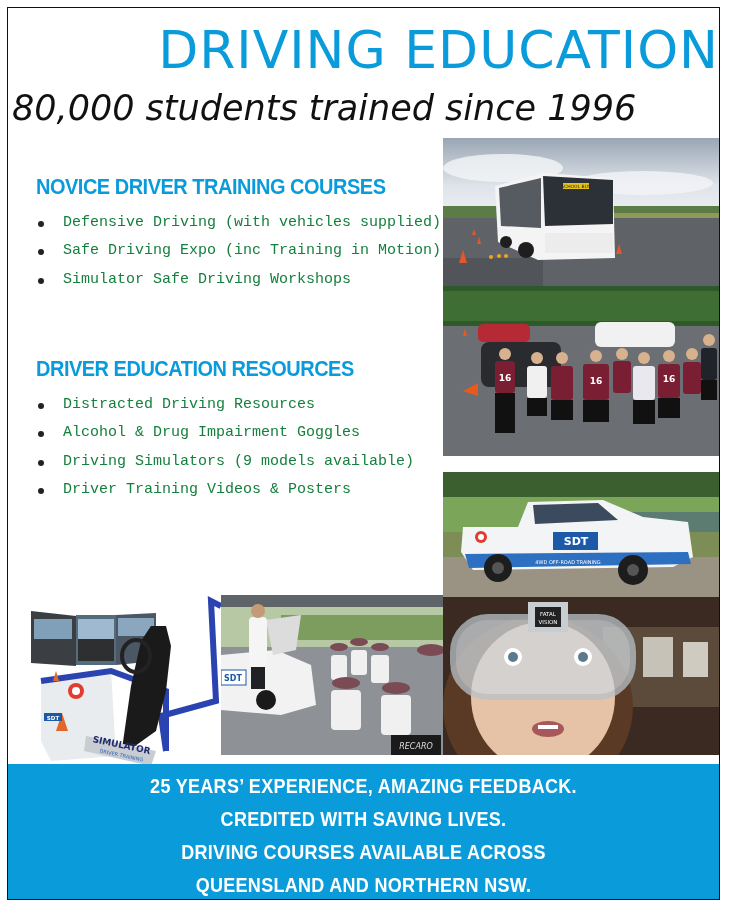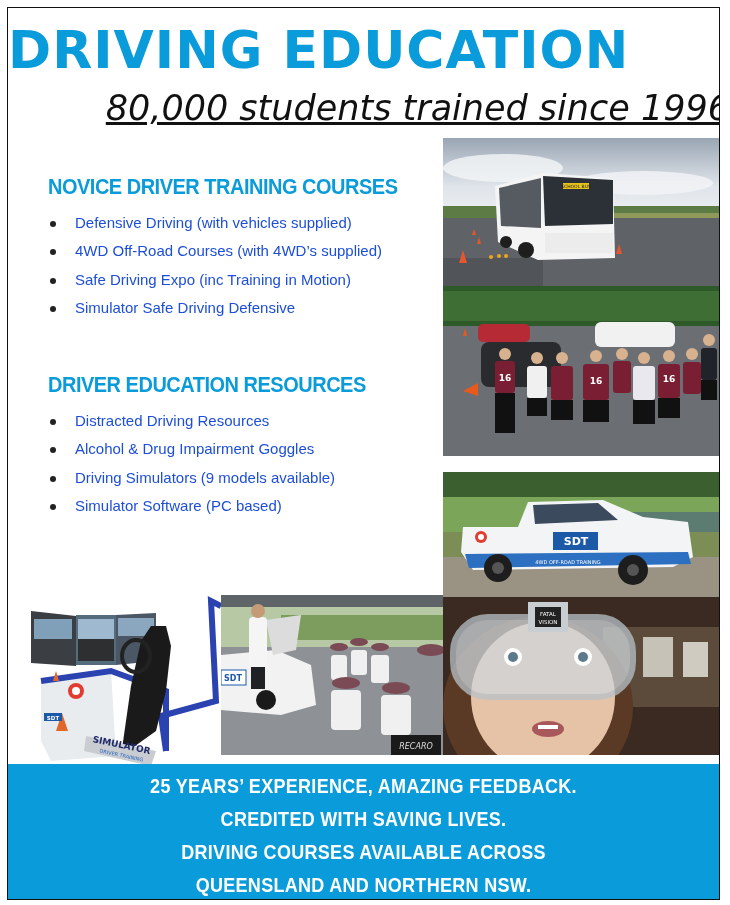--- a/index.html
+++ b/index.html
@@ -1,26 +1,26 @@
 <!DOCTYPE html>
 <html><head>
 <meta charset="utf-8">
 <style>
   html, body { margin: 0; padding: 0; background: #ffffff; }
   body { width: 730px; height: 905px; position: relative; overflow: hidden; font-family: "DejaVu Sans", sans-serif; }
   .frame { position: absolute; left: 7px; top: 7px; width: 713px; height: 893px; border: 1.5px solid #111; box-sizing: border-box; background: #fff; overflow: hidden; }
-  .title { position: absolute; left: 0; top: 14px; width: 100%; text-align: left; font-family: "DejaVu Sans", sans-serif; font-weight: bold; font-size: 52px; line-height: 56px; color: #0a9bdb; letter-spacing: 1px; }
-  .subtitle { position: absolute; left: 11px; top: 78px; width: 100%; text-align: right; font-family: "DejaVu Sans", sans-serif; font-style: italic; font-size: 35px; line-height: 44px; color: #111; text-decoration: underline; }
-  .section { position: absolute; left: 28px; margin-left: 12px; }
+  .title { position: absolute; left: 0; top: 14px; width: 100%; text-align: right; font-family: "DejaVu Sans", sans-serif; font-weight: normal; font-size: 52px; line-height: 56px; color: #0a9bdb; letter-spacing: 1px; }
+  .subtitle { position: absolute; left: 4px; top: 78px; width: 100%; text-align: left; font-family: "DejaVu Sans", sans-serif; font-style: italic; font-size: 35px; line-height: 44px; color: #111; }
+  .section { position: absolute; left: 28px; }
   .section h2 { margin: 0; font-family: "Liberation Sans", sans-serif; font-weight: bold; font-size: 20px; color: #0a9bdb; letter-spacing: -0.5px; transform: scaleY(1.12); transform-origin: left top; }
   .section ul { list-style: none; margin: 12px 0 0 0; padding: 0; }
-  .section li { position: relative; padding-left: 27px; font-family: Liberation Sans, sans-serif; font-size: 15px; line-height: 28.3px; color: #1d4ed8; }
+  .section li { position: relative; padding-left: 27px; font-family: Liberation Mono, monospace; font-size: 15px; line-height: 28.3px; color: #15803d; }
   .section li::before { content: ""; position: absolute; left: 2px; top: 12px; width: 6px; height: 6px; border-radius: 50%; background: #222; }
   .sec1 { top: 166px; }
-  .sec2 { top: 364px; }
+  .sec2 { top: 348px; }
   .photo { position: absolute; overflow: hidden; }
   .photo svg { display: block; width: 100%; height: 100%; }
   .p-bus { left: 435px; top: 130px; width: 279px; height: 165px; }
   .p-group { left: 435px; top: 278px; width: 279px; height: 170px; }
   .p-truck { left: 435px; top: 464px; width: 279px; height: 125px; }
   .p-sim { left: 8px; top: 583px; width: 206px; height: 175px; }
   .p-class { left: 213px; top: 587px; width: 222px; height: 160px; }
   .p-goggles { left: 435px; top: 589px; width: 279px; height: 158px; }
   .band { position: absolute; left: 0; top: 756px; width: 100%; height: 137px; background: #0a9bdb; }
   .band p { margin: 0; text-align: center; color: #fff; font-family: "Liberation Sans", sans-serif; font-weight: bold; font-size: 18px; letter-spacing: 0.3px; transform: scaleY(1.08); }
@@ -34,33 +34,32 @@
 
 <div class="frame">
 
   <div class="title">DRIVING EDUCATION</div>
   <div class="subtitle">80,000 students trained since 1996</div>
 
   <div class="section sec1">
     <h2>NOVICE DRIVER TRAINING COURSES</h2>
     <ul>
       <li>Defensive Driving (with vehicles supplied)</li>
-      <li>4WD Off-Road Courses (with 4WD’s supplied)</li>
       <li>Safe Driving Expo (inc Training in Motion)</li>
-      <li>Simulator Safe Driving Defensive</li>
+      <li>Simulator Safe Driving Workshops</li>
     </ul>
   </div>
 
   <div class="section sec2">
     <h2>DRIVER EDUCATION RESOURCES</h2>
     <ul>
       <li>Distracted Driving Resources</li>
       <li>Alcohol &amp; Drug Impairment Goggles</li>
       <li>Driving Simulators (9 models available)</li>
-      <li>Simulator Software (PC based)</li>
+      <li>Driver Training Videos &amp; Posters</li>
     </ul>
   </div>
 
   <div class="photo p-bus">
     <svg viewBox="0 0 279 165" preserveAspectRatio="none">
       <defs>
         <linearGradient id="sky1" x1="0" y1="0" x2="0" y2="1">
           <stop offset="0" stop-color="#9aa6b4"></stop>
             <stop offset="0.6" stop-color="#dfe4ea"></stop>
             <stop offset="1" stop-color="#eef1f4"></stop>

